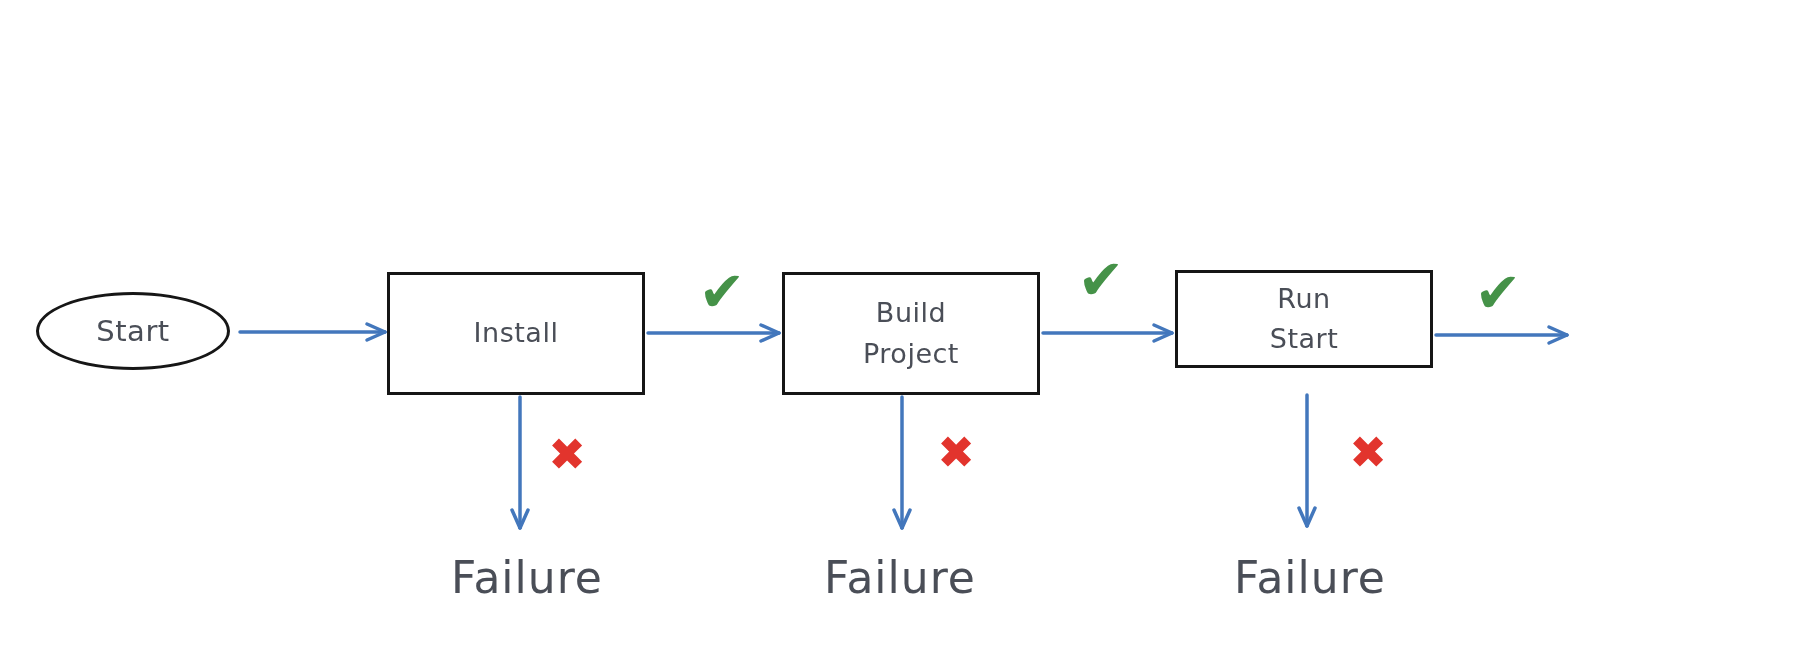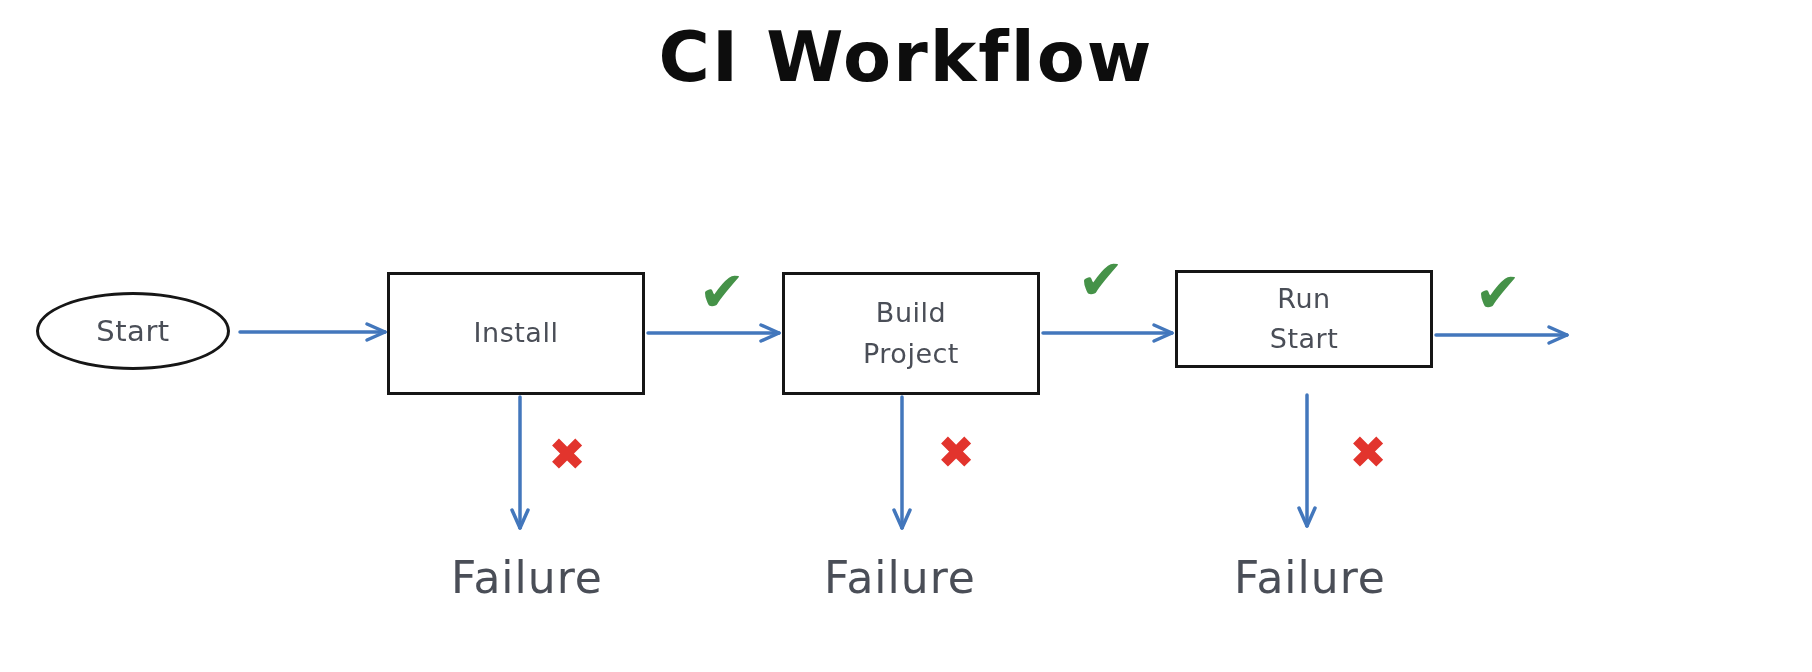--- a/index.html
+++ b/index.html
@@ -80,21 +80,20 @@
     font-size: 44px;
     letter-spacing: 1px;
     color: var(--gray, #4a4e57);
   }
 </style>
 </head>
 <body>
 
 <div class="canvas">
 
-  <div class="title">CI Workflow</div>
 
   <svg class="connectors" viewBox="0 0 1812 672">
     <g>
       <line x1="240" y1="332" x2="384" y2="332"></line>
       <line x1="367" y1="324" x2="385" y2="332"></line>
       <line x1="367" y1="340" x2="385" y2="332"></line>
     </g>
     <g>
       <line x1="648" y1="333" x2="778" y2="333"></line>
       <line x1="761" y1="325" x2="779" y2="333"></line>

